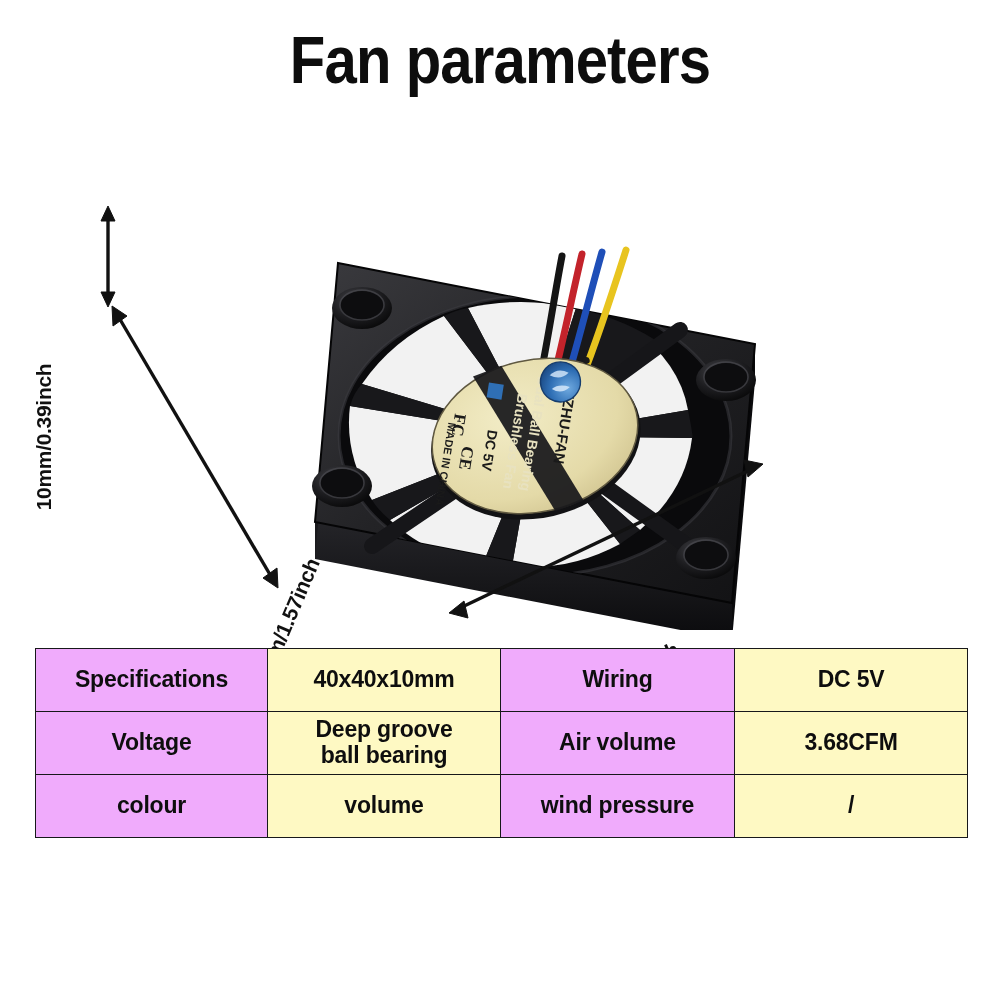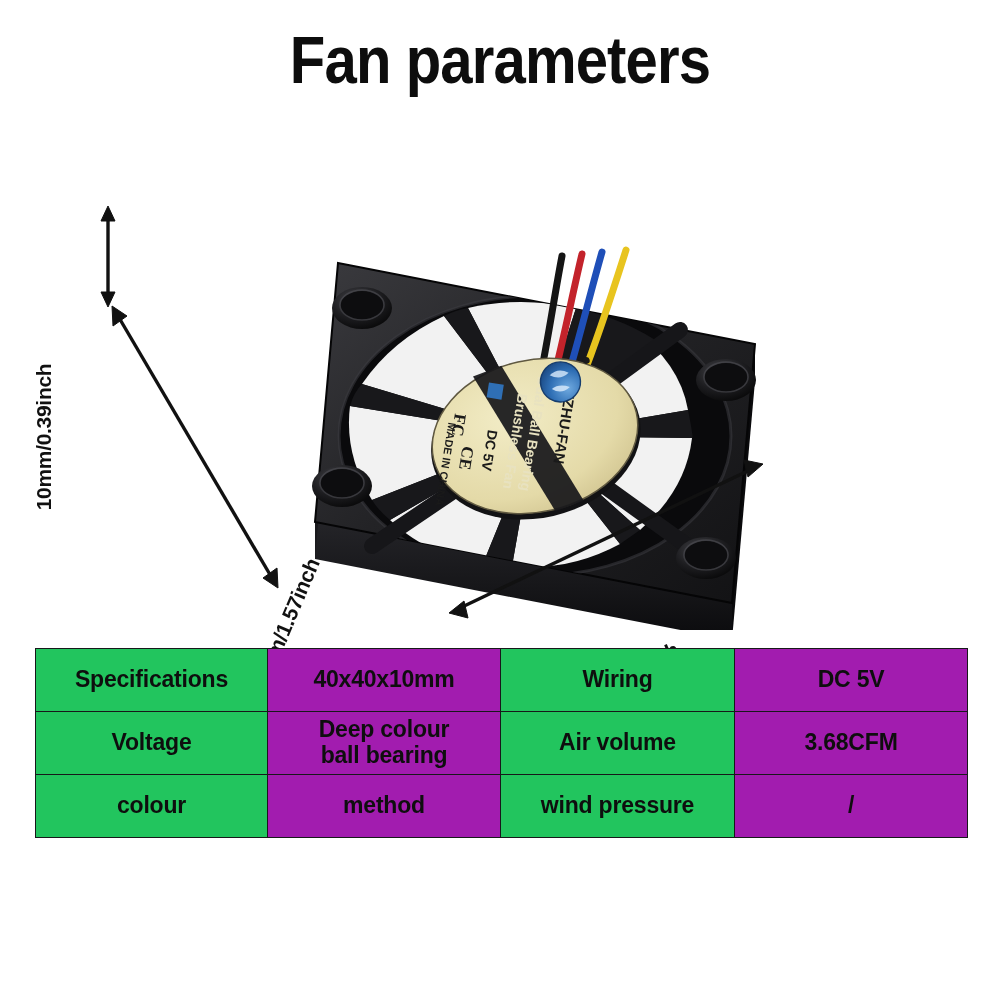--- a/index.html
+++ b/index.html
@@ -92,24 +92,24 @@
     text-align: center;
     vertical-align: middle;
     font-size: 23px;
     font-weight: bold;
     color: #0e0e0e;
     padding: 0 4px;
     line-height: 1.12;
     letter-spacing: -0.2px;
   }
   #spec-table td.key-cell {
-    background: #22c55e;
+    background: #f0abfc;
   }
   #spec-table td.val-cell {
-    background: #a21caf;
+    background: #fef9c3;
   }
   #spec-table col.c-key { width: 232px; }
   #spec-table col.c-val { width: 233px; }
   #spec-table col.c-key2 { width: 234px; }
   #spec-table col.c-val2 { width: 233px; }
   .cell-line { display: block; }
 </style>
 </head>
 <body>
 
@@ -311,36 +311,36 @@
         </td>
         <td class="val-cell">
           <span class="cell-line">DC 5V</span>
         </td>
       </tr>
       <tr>
         <td class="key-cell">
           <span class="cell-line">Voltage</span>
         </td>
         <td class="val-cell">
-          <span class="cell-line">Deep colour</span>
+          <span class="cell-line">Deep groove</span>
           <span class="cell-line">ball bearing</span>
         </td>
         <td class="key-cell">
           <span class="cell-line">Air volume</span>
         </td>
         <td class="val-cell">
           <span class="cell-line">3.68CFM</span>
         </td>
       </tr>
       <tr>
         <td class="key-cell">
           <span class="cell-line">colour</span>
         </td>
         <td class="val-cell">
-          <span class="cell-line">method</span>
+          <span class="cell-line">volume</span>
         </td>
         <td class="key-cell">
           <span class="cell-line">wind pressure</span>
         </td>
         <td class="val-cell">
           <span class="cell-line">/</span>
         </td>
       </tr>
     </tbody>
 </table>

